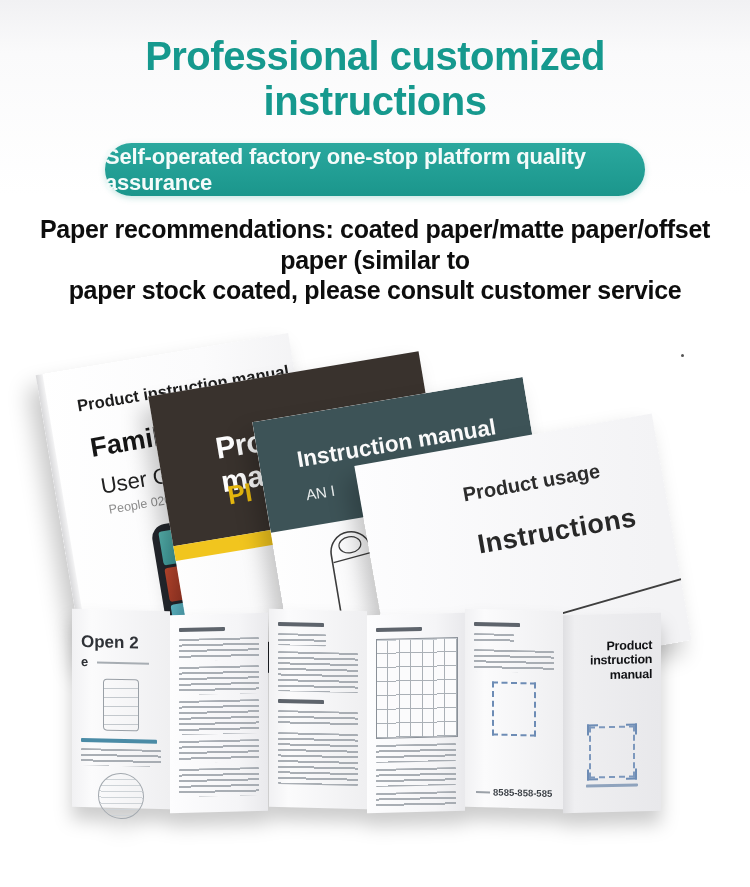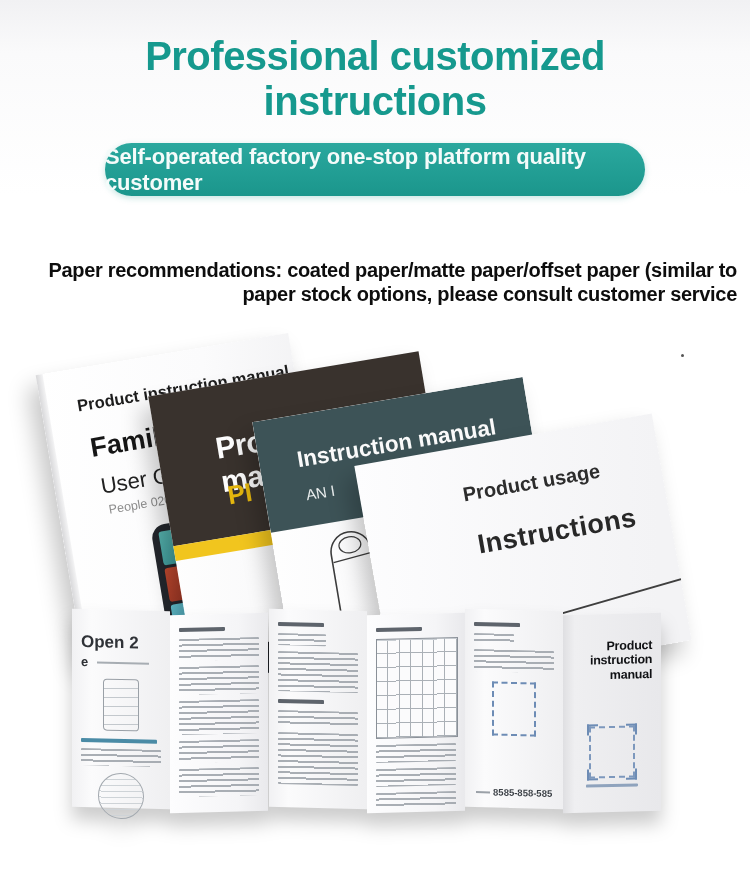--- a/index.html
+++ b/index.html
@@ -9,23 +9,23 @@
 
   
   .title{position:absolute;top:34px;left:50%;transform:translateX(-50%);
          width:560px;text-align:center;font-size:40px;line-height:1.12;
          font-weight:bold;color:#16998e;letter-spacing:-0.5px;}
   .pill{position:absolute;top:143px;left:105px;width:540px;height:53px;
         background:linear-gradient(180deg,#2aa89e,#1b968c);border-radius:27px;
         display:flex;align-items:center;justify-content:center;
         color:#f4fbfa;font-weight:bold;font-size:22px;letter-spacing:-0.2px;
         box-shadow:0 2px 6px rgba(27,150,140,.25);}
-  .intro{position:absolute;top:214px;left:13px;width:724px;text-align:right;
-         font-weight:bold;font-size:20px;line-height:1.22;color:#0d0d0d;
-         letter-spacing:-0.3px;margin-top:44px;}
+  .intro{position:absolute;top:214px;left:13px;width:724px;text-align:center;
+         font-weight:bold;font-size:25px;line-height:1.22;color:#0d0d0d;
+         letter-spacing:-0.3px;}
 
   
   .booklet{position:absolute;box-shadow:-10px 12px 22px rgba(0,0,0,.22);}
   .b1{left:58px;top:352px;width:256px;height:292px;z-index:1;
       background:linear-gradient(100deg,#ffffff 0%,#fbfbfc 55%,#f0f0f2 100%);
       transform:rotate(-9.5deg);}
   .b1::before{content:"";position:absolute;left:0;top:0;bottom:0;width:7px;
       background:linear-gradient(90deg,#d8d8da,#f4f4f5);}
   .b1-head{position:absolute;left:36px;top:28px;font-size:16.5px;font-weight:bold;color:#1d1d1d;}
   .b1-title{position:absolute;left:42px;top:66px;font-size:27px;font-weight:bold;color:#161616;}
@@ -110,25 +110,25 @@
   .qr-cover i.c4{right:-4px;bottom:-4px;border-left:none;border-top:none;}
   .qr-caption{width:52px;height:3px;background:#8fa3bd;margin:4px auto 0;border-radius:1px;}
 </style>
 </head>
 <body>
 
 <div class="page">
 
   <div class="title">Professional customized instructions</div>
   <div class="pill">
-    <span>Self-operated factory one-stop platform quality customer</span>
+    <span>Self-operated factory one-stop platform quality assurance</span>
   </div>
   <div class="intro">
     <div>Paper recommendations: coated paper/matte paper/offset paper (similar to</div>
-    <div>paper stock options, please consult customer service</div>
+    <div>paper stock coated, please consult customer service</div>
   </div>
 
   <div class="booklet b1">
     <div class="b1-head">Product instruction manual</div>
     <div class="b1-title">Family</div>
     <div class="b1-sub">User G</div>
     <div class="b1-cap">People 020</div>
     <div class="phone">
       <div class="tiles">
         <div class="t1"></div>

